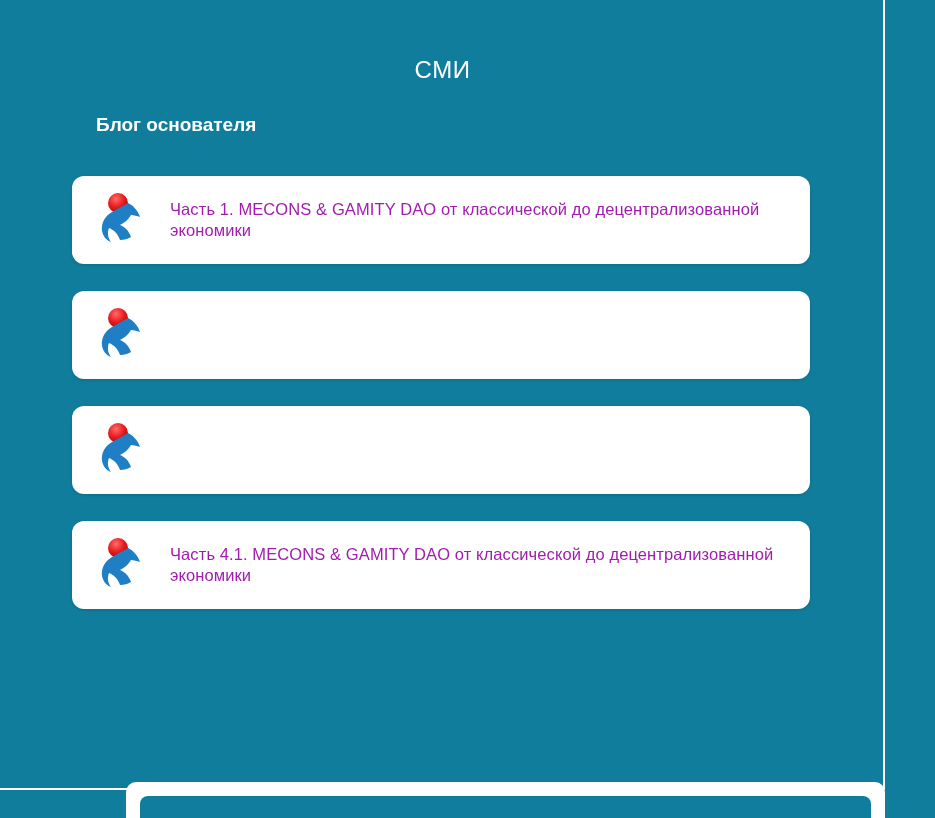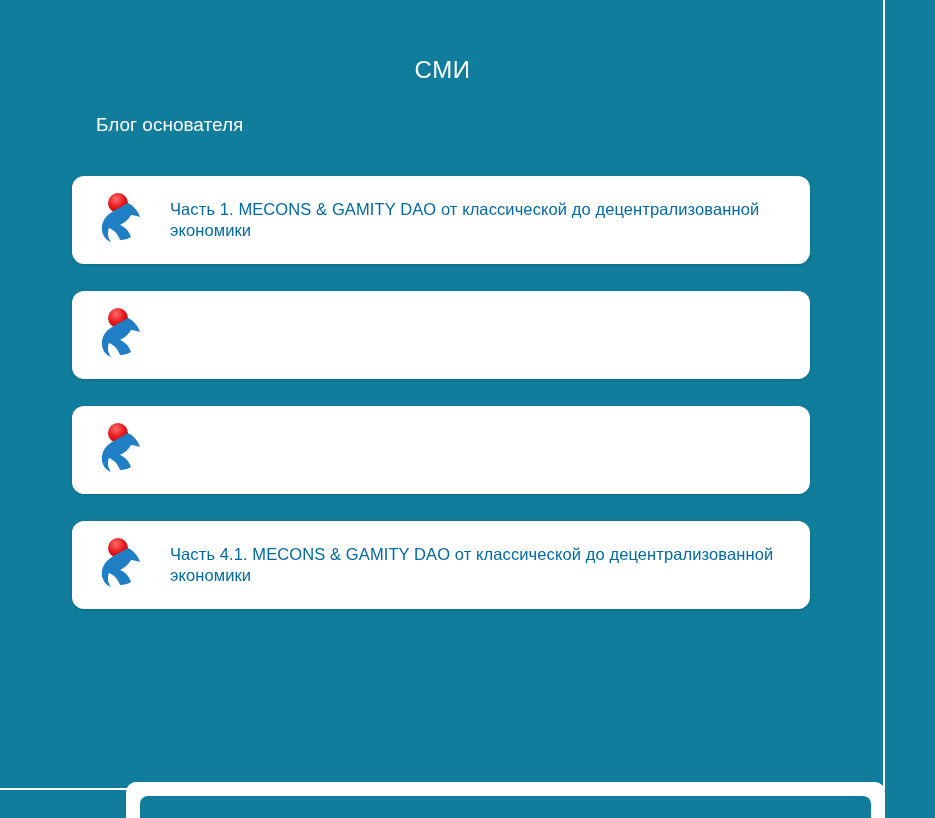--- a/index.html
+++ b/index.html
@@ -40,21 +40,21 @@
     font-size: 24px;
     font-weight: normal;
     letter-spacing: 0.5px;
   }
   .section-title {
     position: absolute;
     top: 114px;
     left: 96px;
     color: #ffffff;
     font-size: 19px;
-    font-weight: normal;
+    font-weight: bold;
   }
   .cards {
     position: absolute;
     top: 176px;
     left: 72px;
     width: 738px;
   }
   .card {
     display: flex;
     align-items: center;
@@ -67,21 +67,21 @@
     box-sizing: border-box;
   }
   .card-logo {
     flex: 0 0 auto;
     width: 62px;
     height: 62px;
     margin-right: 14px;
     position: relative;
   }
   .card-text {
-    color: #0369a1;
+    color: #a21caf;
     font-size: 16.5px;
     line-height: 21px;
     letter-spacing: 0.1px;
   }
   .bottom-panel {
     position: absolute;
     left: 126px;
     top: 782px;
     width: 759px;
     height: 36px;

